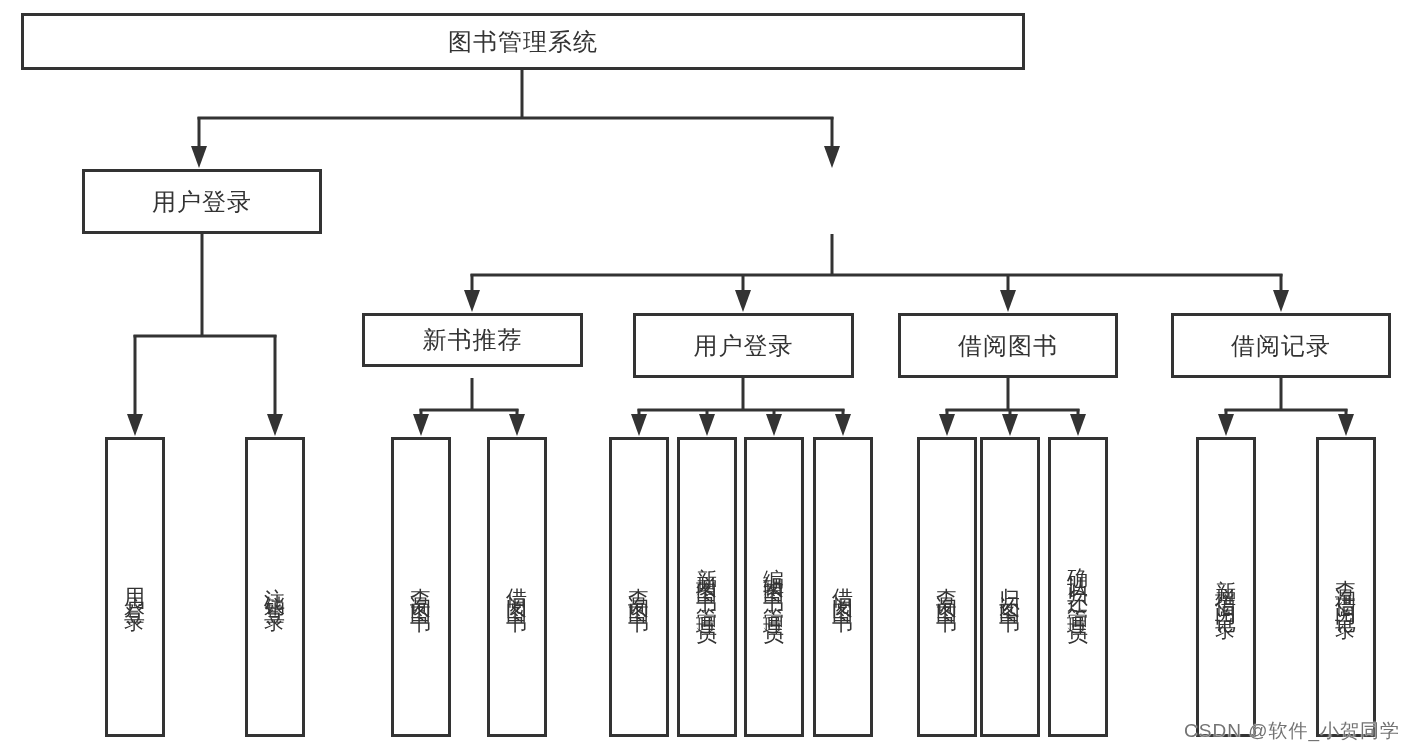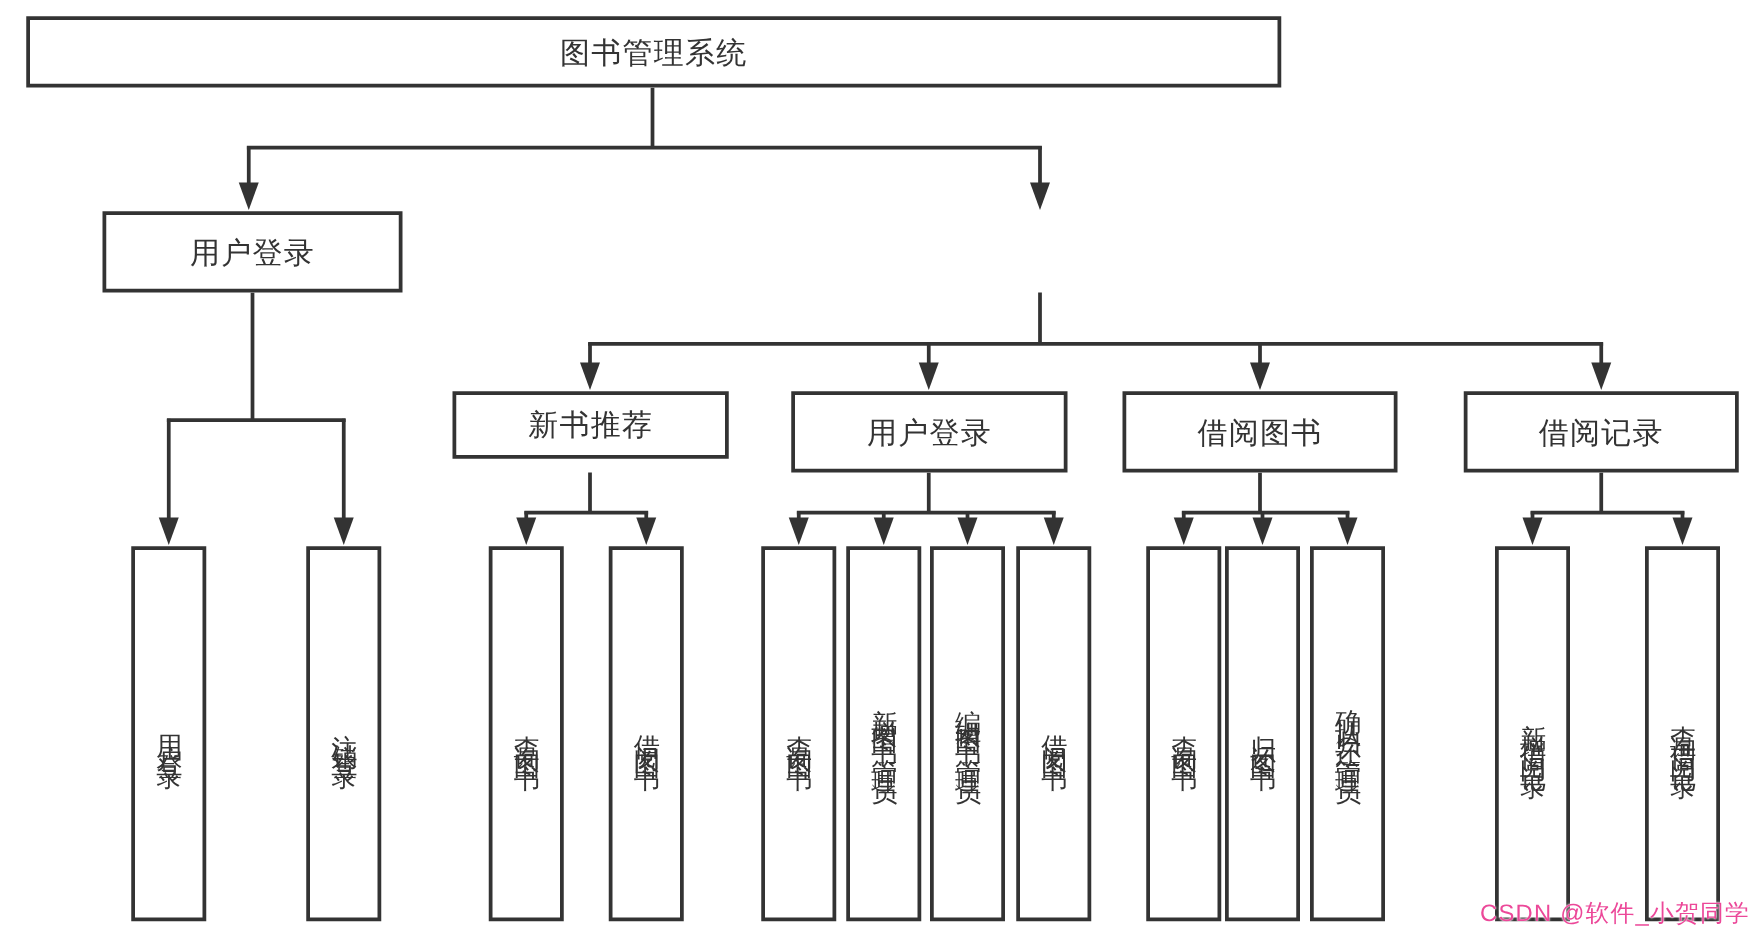--- a/index.html
+++ b/index.html
@@ -42,21 +42,21 @@
     font-size: 21px;
     letter-spacing: 8px;
     line-height: 1;
     white-space: normal;
   }
   .watermark {
     position: absolute;
     right: 5px;
     bottom: 3px;
     font-size: 19px;
-    color: #ec4899;
+    color: #737373;
     letter-spacing: 1px;
     text-shadow: 0 0 2px #ffffff, 0 0 1px #ffffff;
     z-index: 10;
     margin-top: 10px;
   }
 </style>
 </head>
 <body>
 
 <div id="stage">

